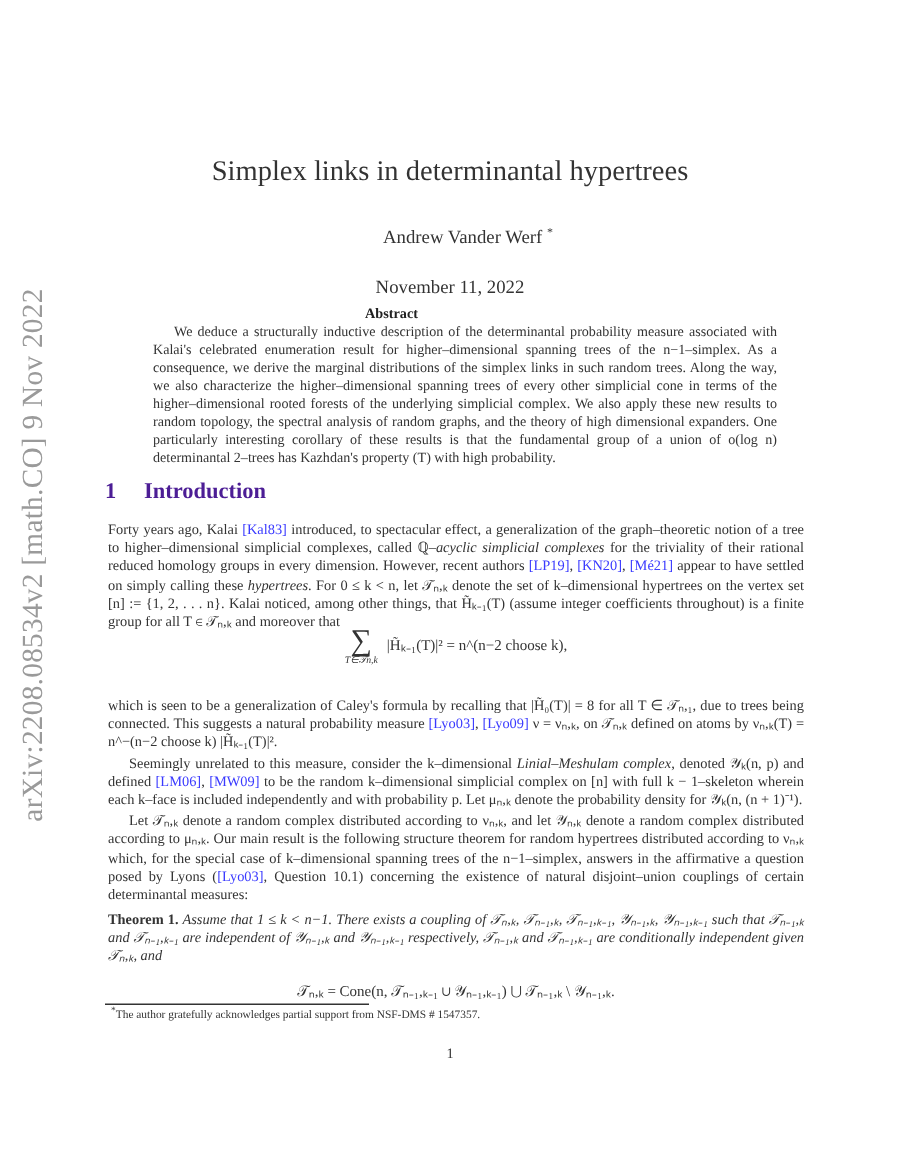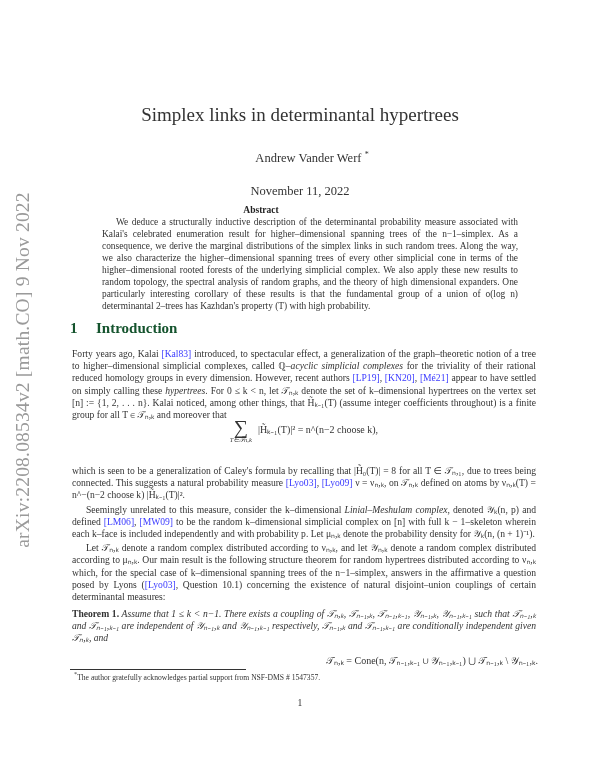--- a/index.html
+++ b/index.html
@@ -16,21 +16,21 @@
        font-family:"Liberation Serif", serif; font-size:12.5px; color:#333; }
   .author sup { font-size:8px; }
   .date { position:absolute; left:0; width:600px; top:166px; text-align:center;
        font-family:"Liberation Serif", serif; font-size:12.5px; color:#333;margin-top:18px; }
   .abs-head { position:absolute; left:0; width:522px; top:205px; text-align:center;
        font-family:"Liberation Serif", serif; font-weight:bold; font-size:9.5px; color:#222; }
   .abs-body { position:absolute; left:102px; width:416px; top:216px;
        font-family:"Liberation Serif", serif; font-size:9.4px; line-height:12px;
        text-align:justify; text-indent:14px; color:#333; }
   .sec { position:absolute; left:70px; top:320px; font-family:"Liberation Serif", serif;
-       font-weight:bold; font-size:15px; color:#14532d; }
+       font-weight:bold; font-size:15px; color:#4c1d95; }
   .sec .num { display:inline-block; width:26px; }
   .body { position:absolute; left:70px; width:468px; font-family:"Liberation Serif", serif;
        font-size:9.6px; line-height:12.2px; text-align:justify; color:#333; }
   .body p { margin:2px; }
   .indent { text-indent:14px; }
   .eq { position:absolute; left:70px; width:468px; text-align:center;
        font-family:"Liberation Serif", serif; font-size:10px; color:#333; }
   .cite { color:#3a3aff; }
   i, .it { font-style:italic; }
   .thm-head { font-weight:bold; font-style:normal; }
@@ -91,21 +91,21 @@
       <span>Let 𝒯ₙ,ₖ denote a random complex distributed according to νₙ,ₖ, and let 𝒴ₙ,ₖ denote a random complex distributed according to μₙ,ₖ. Our main result is the following structure theorem for random hypertrees distributed according to νₙ,ₖ which, for the special case of k–dimensional spanning trees of the n−1–simplex, answers in the affirmative a question posed by Lyons (</span><span class="cite">[Lyo03]</span><span>, Question 10.1) concerning the existence of natural disjoint–union couplings of certain determinantal measures:</span>
     </p>
   </div>
 
   <div class="body" style="top:606px;">
     <p class="it">
       <span class="thm-head">Theorem 1.</span><span> Assume that 1 ≤ k &lt; n−1. There exists a coupling of 𝒯ₙ,ₖ, 𝒯ₙ₋₁,ₖ, 𝒯ₙ₋₁,ₖ₋₁, 𝒴ₙ₋₁,ₖ, 𝒴ₙ₋₁,ₖ₋₁ such that 𝒯ₙ₋₁,ₖ and 𝒯ₙ₋₁,ₖ₋₁ are independent of 𝒴ₙ₋₁,ₖ and 𝒴ₙ₋₁,ₖ₋₁ respectively, 𝒯ₙ₋₁,ₖ and 𝒯ₙ₋₁,ₖ₋₁ are conditionally independent given 𝒯ₙ,ₖ, and</span>
     </p>
   </div>
 
-  <div class="eq" style="top:653px;text-align:right;">𝒯ₙ,ₖ = Cone(n, 𝒯ₙ₋₁,ₖ₋₁ ∪ 𝒴ₙ₋₁,ₖ₋₁) ⋃ 𝒯ₙ₋₁,ₖ \ 𝒴ₙ₋₁,ₖ.</div>
+  <div class="eq" style="top:653px;">𝒯ₙ,ₖ = Cone(n, 𝒯ₙ₋₁,ₖ₋₁ ∪ 𝒴ₙ₋₁,ₖ₋₁) ⋃ 𝒯ₙ₋₁,ₖ \ 𝒴ₙ₋₁,ₖ.</div>
 
   <div class="fnrule"></div>
   <div class="footnote">
     <sup>*</sup><span>The author gratefully acknowledges partial support from NSF-DMS # 1547357.</span>
   </div>
 
   <div class="pagenum">1</div>
 </div>
 
 </body></html>

